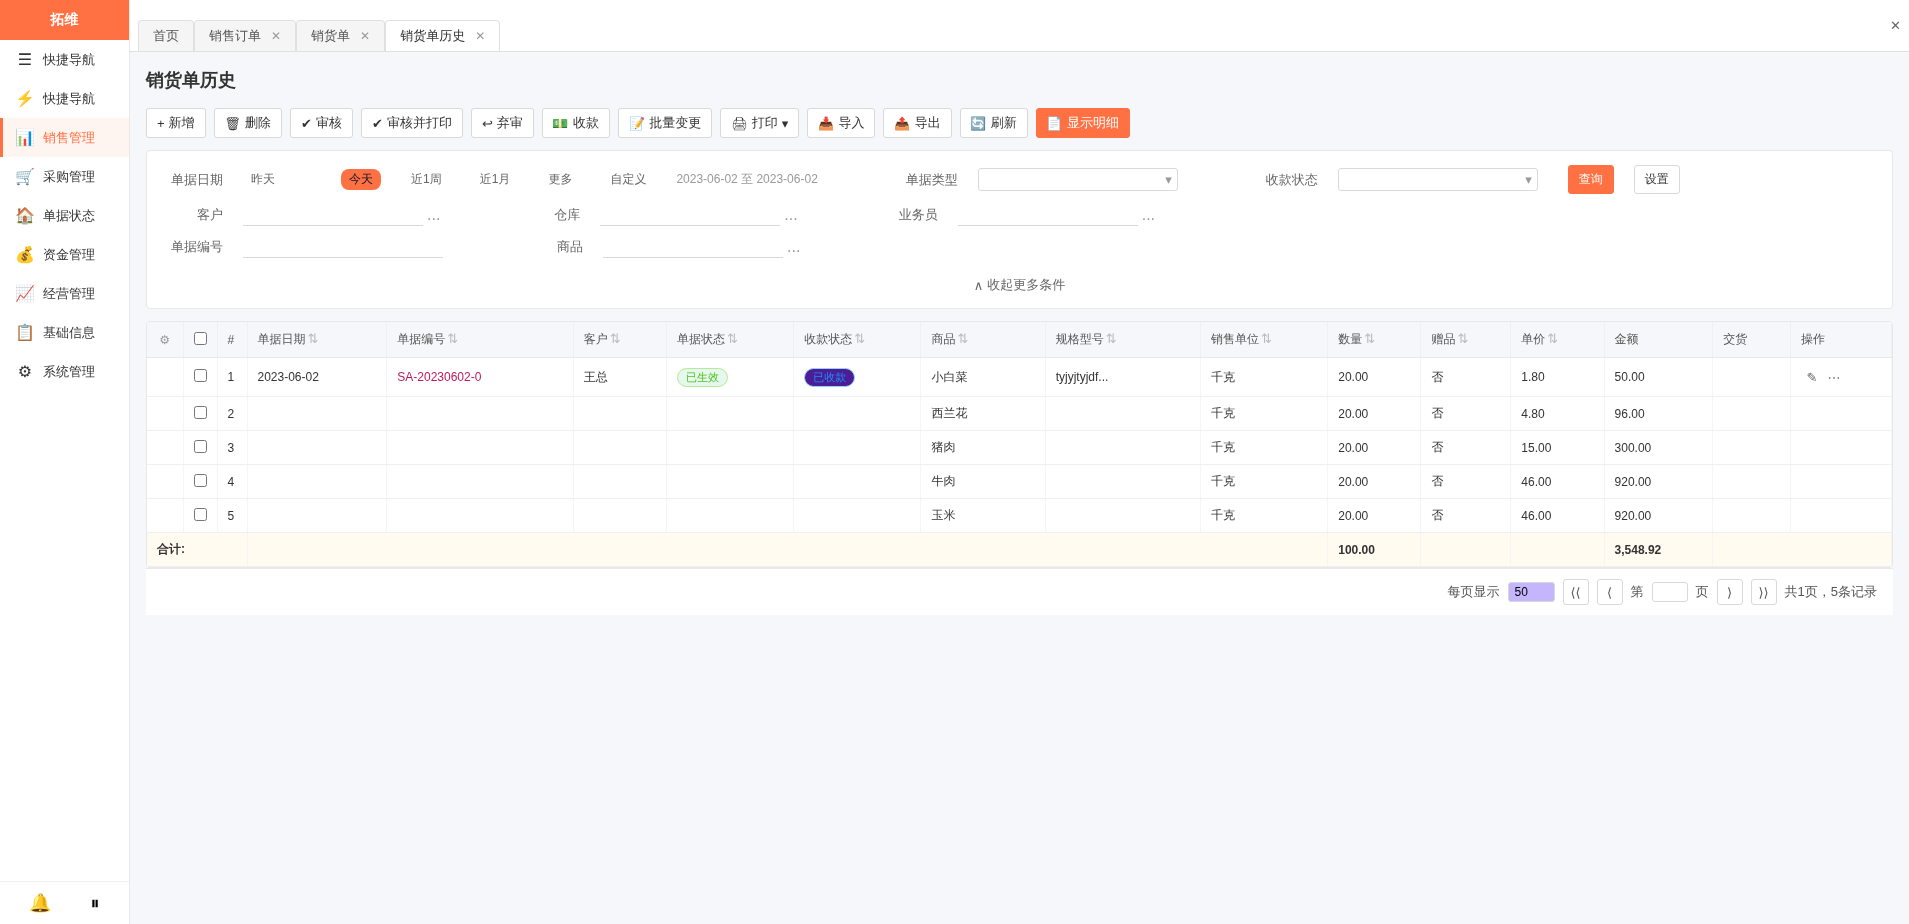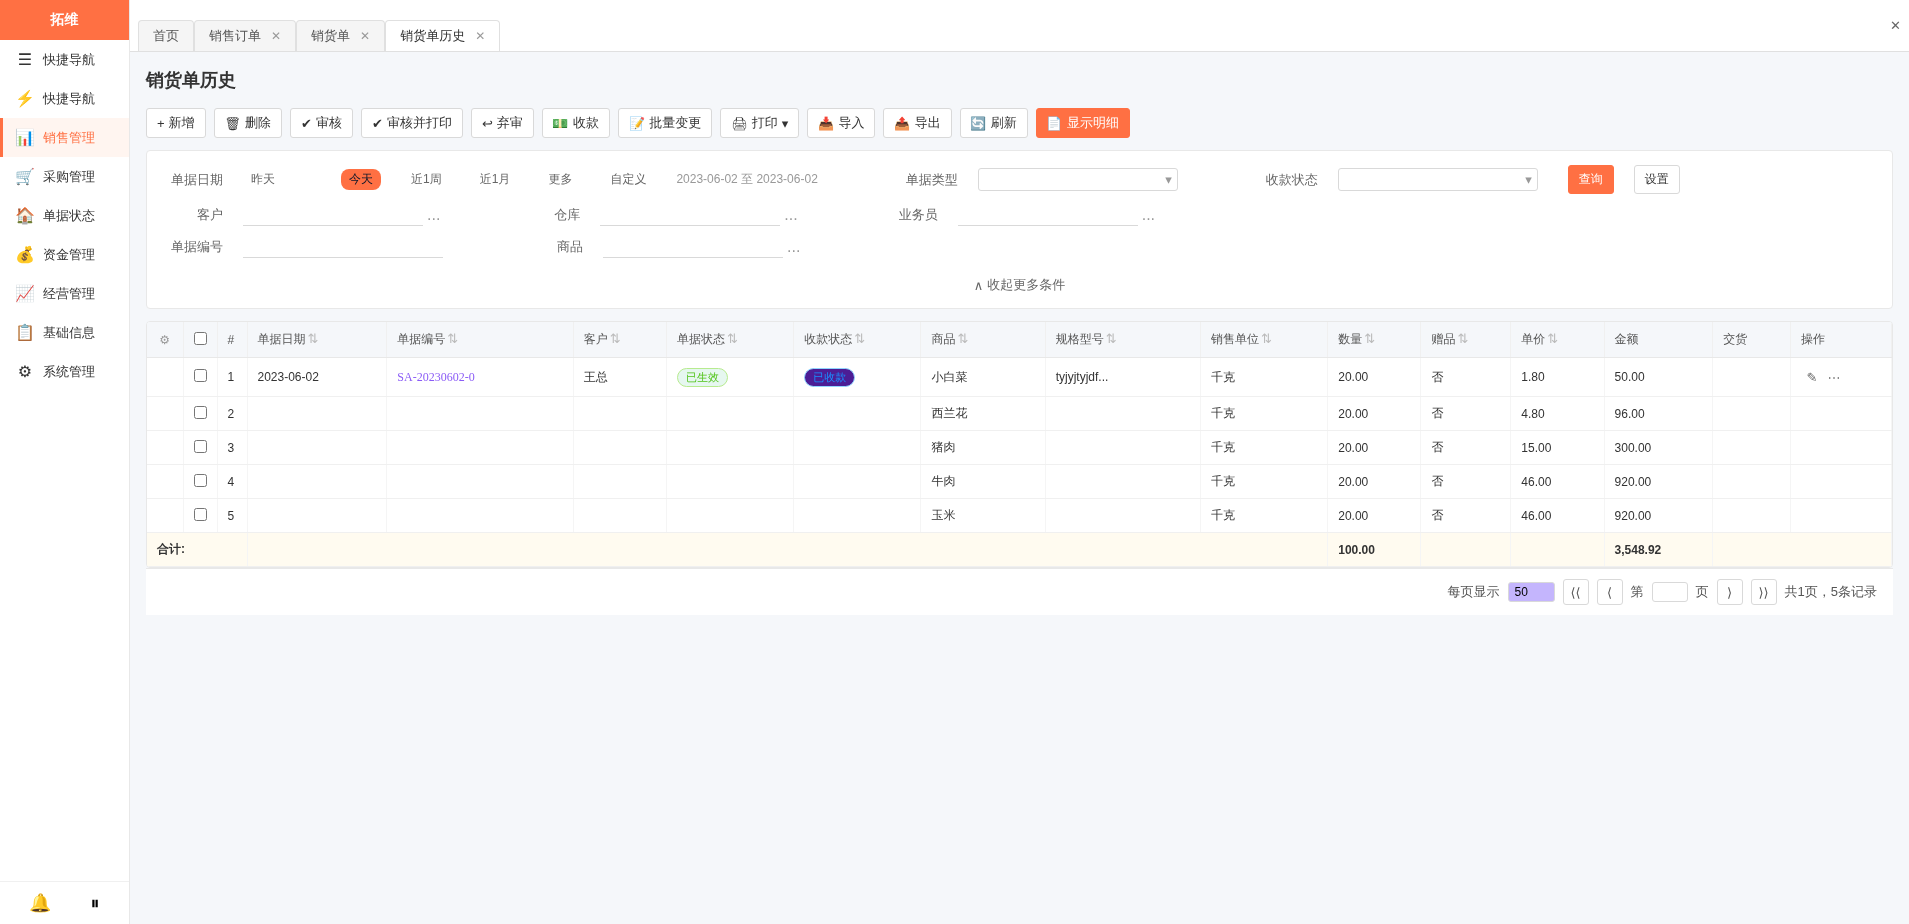--- a/index.html
+++ b/index.html
@@ -295,21 +295,21 @@
             <th style="min-width:50px;">交货</th>
             <th style="min-width:60px;">操作</th>
           </tr>
         </thead>
         <tbody id="table-body">
             <tr>
     <td class="gear-col"></td>
     <td><input type="checkbox" style=""></td>
     <td>1</td>
     <td>2023-06-02</td>
-    <td style="color:#8b5cf6;cursor:pointer;font-family:Liberation Serif, serif;">SA-20230602-0</td>
+    <td style="color:#be185d;cursor:pointer;">SA-20230602-0</td>
     <td>王总</td>
     <td><span class="status-badge status-active">已生效</span></td>
     <td><span class="status-badge status-paid">已收款</span></td>
     <td>小白菜</td>
     <td>tyjyjtyjdf...</td>
     <td>千克</td>
     <td>20.00</td>
     <td>否</td>
     <td>1.80</td>
     <td>50.00</td>

